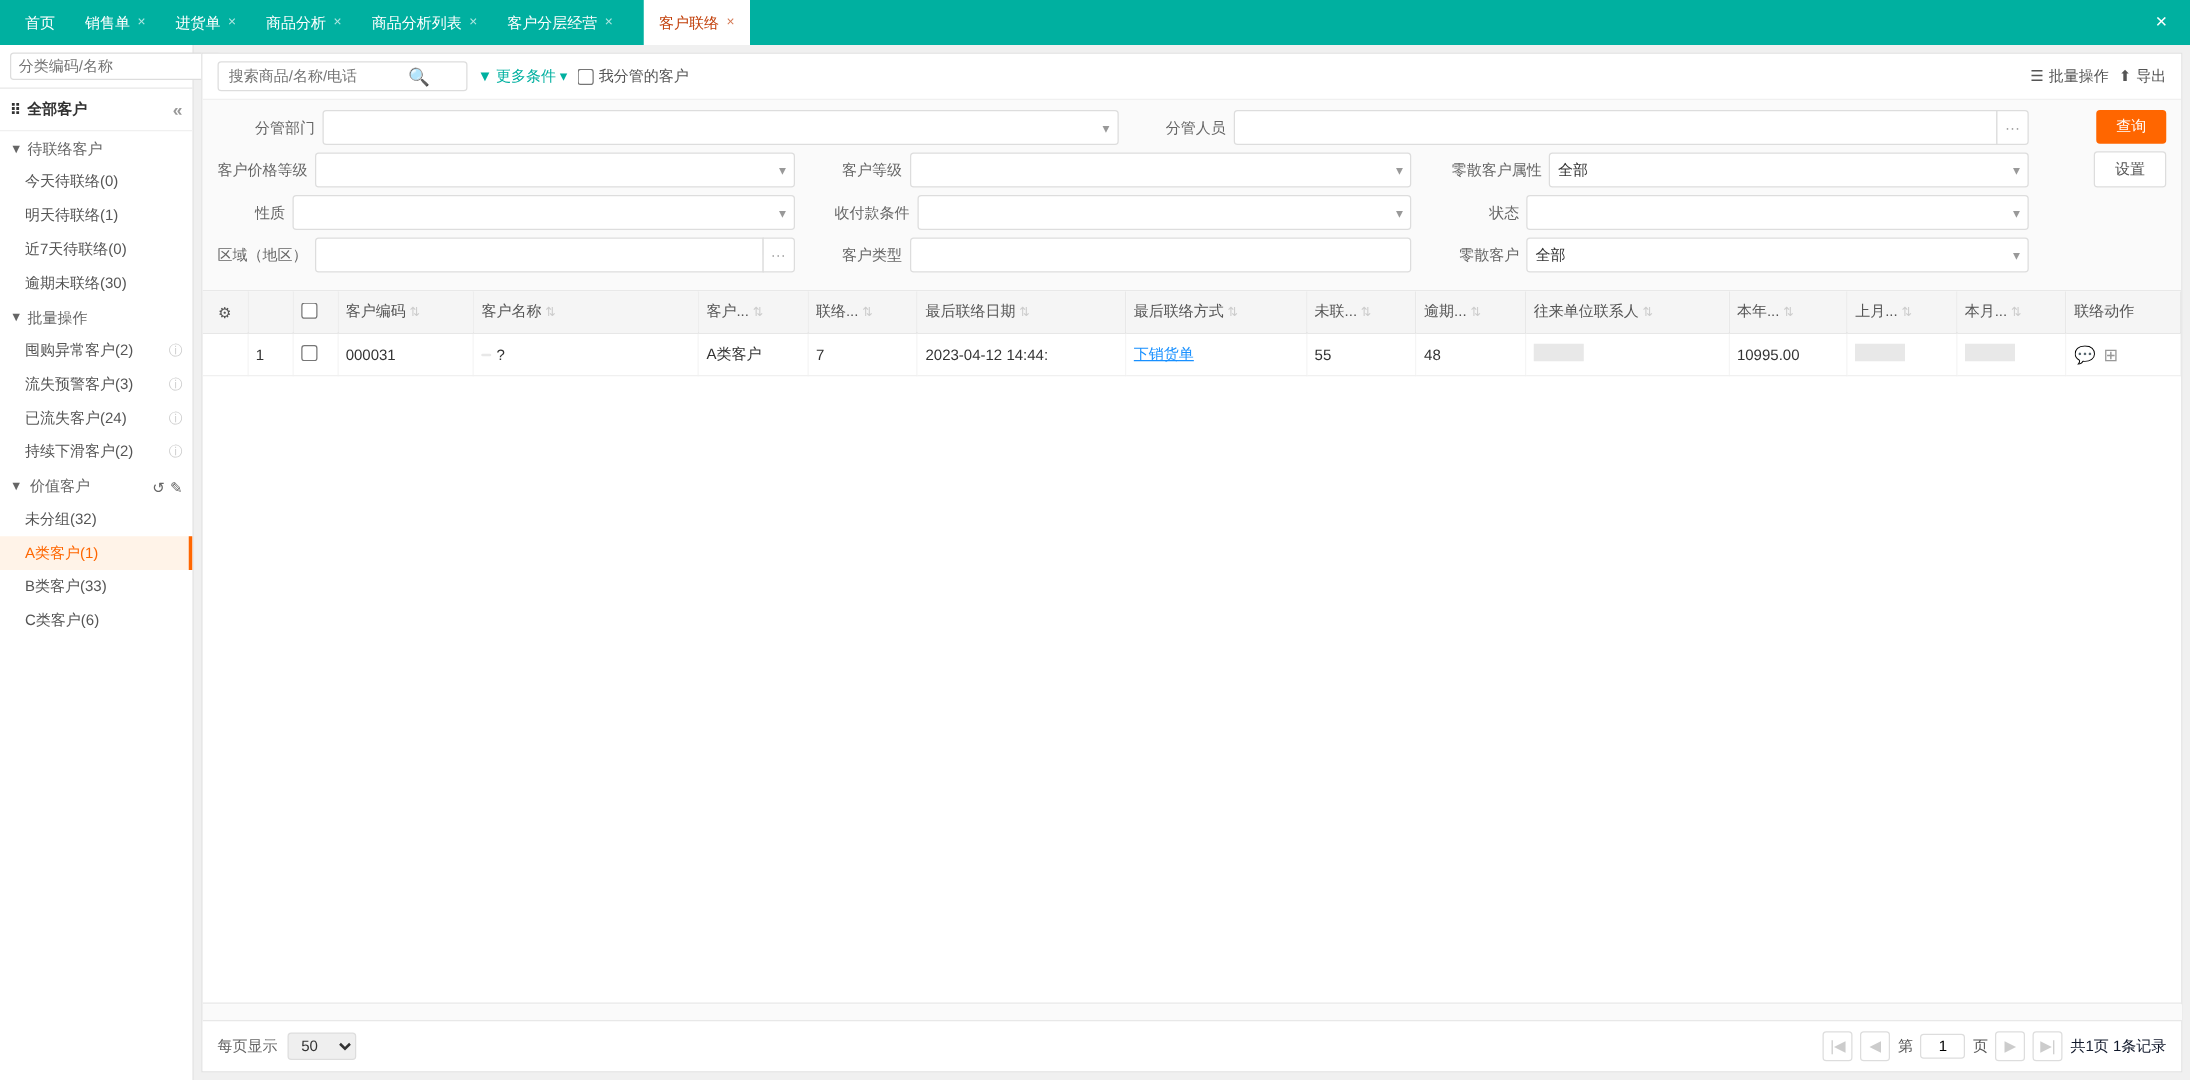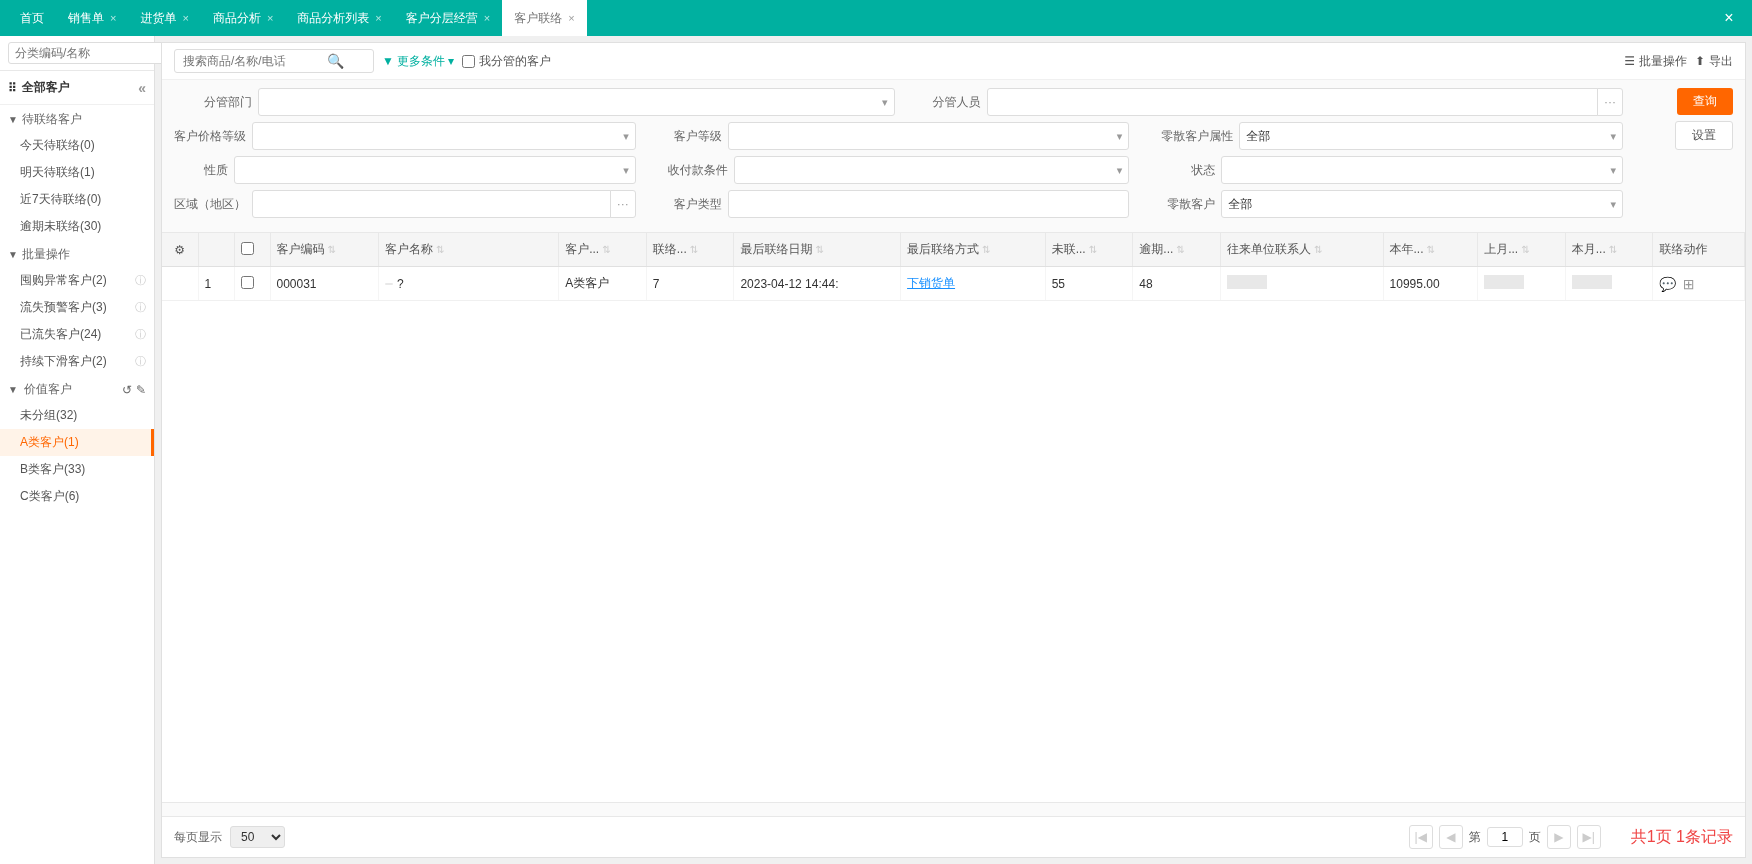--- a/index.html
+++ b/index.html
@@ -19,21 +19,22 @@
       height: 36px;
       display: flex;
       align-items: center;
       cursor: pointer;
       color: white;
       font-size: 13px;
       white-space: nowrap;
     }
     .nav-tab.active {
       background: white;
-      color: #737373;
+      color: #c2410c;
+      margin-left: 13px;
     }
     .nav-tab .close-btn {
       margin-left: 6px;
       font-size: 11px;
       opacity: 0.7;
     }
     .nav-home {
       padding: 12px 12px;
       height: 36px;
       display: flex;
@@ -336,21 +337,21 @@
     }
     .page-btn:disabled, .page-btn.disabled { color: #ccc; cursor: default; }
     .page-input {
       width: 36px;
       border: 1px solid #ddd;
       border-radius: 3px;
       padding: 2px 4px;
       text-align: center;
       font-size: 12px;
     }
-    .total-info { color: #ef4444; font-size: 16px; margin-left: 24px; }
+    .total-info { color: #0f172a; font-size: 12px; }
 
     
     .table-container::-webkit-scrollbar { height: 8px; width: 8px; }
     .table-container::-webkit-scrollbar-track { background: #f1f1f1; }
     .table-container::-webkit-scrollbar-thumb { background: #ccc; border-radius: 4px; }
 
     
     .h-scrollbar-container {
       background: #fafafa;
       border-top: 1px solid #e8e8e8;

